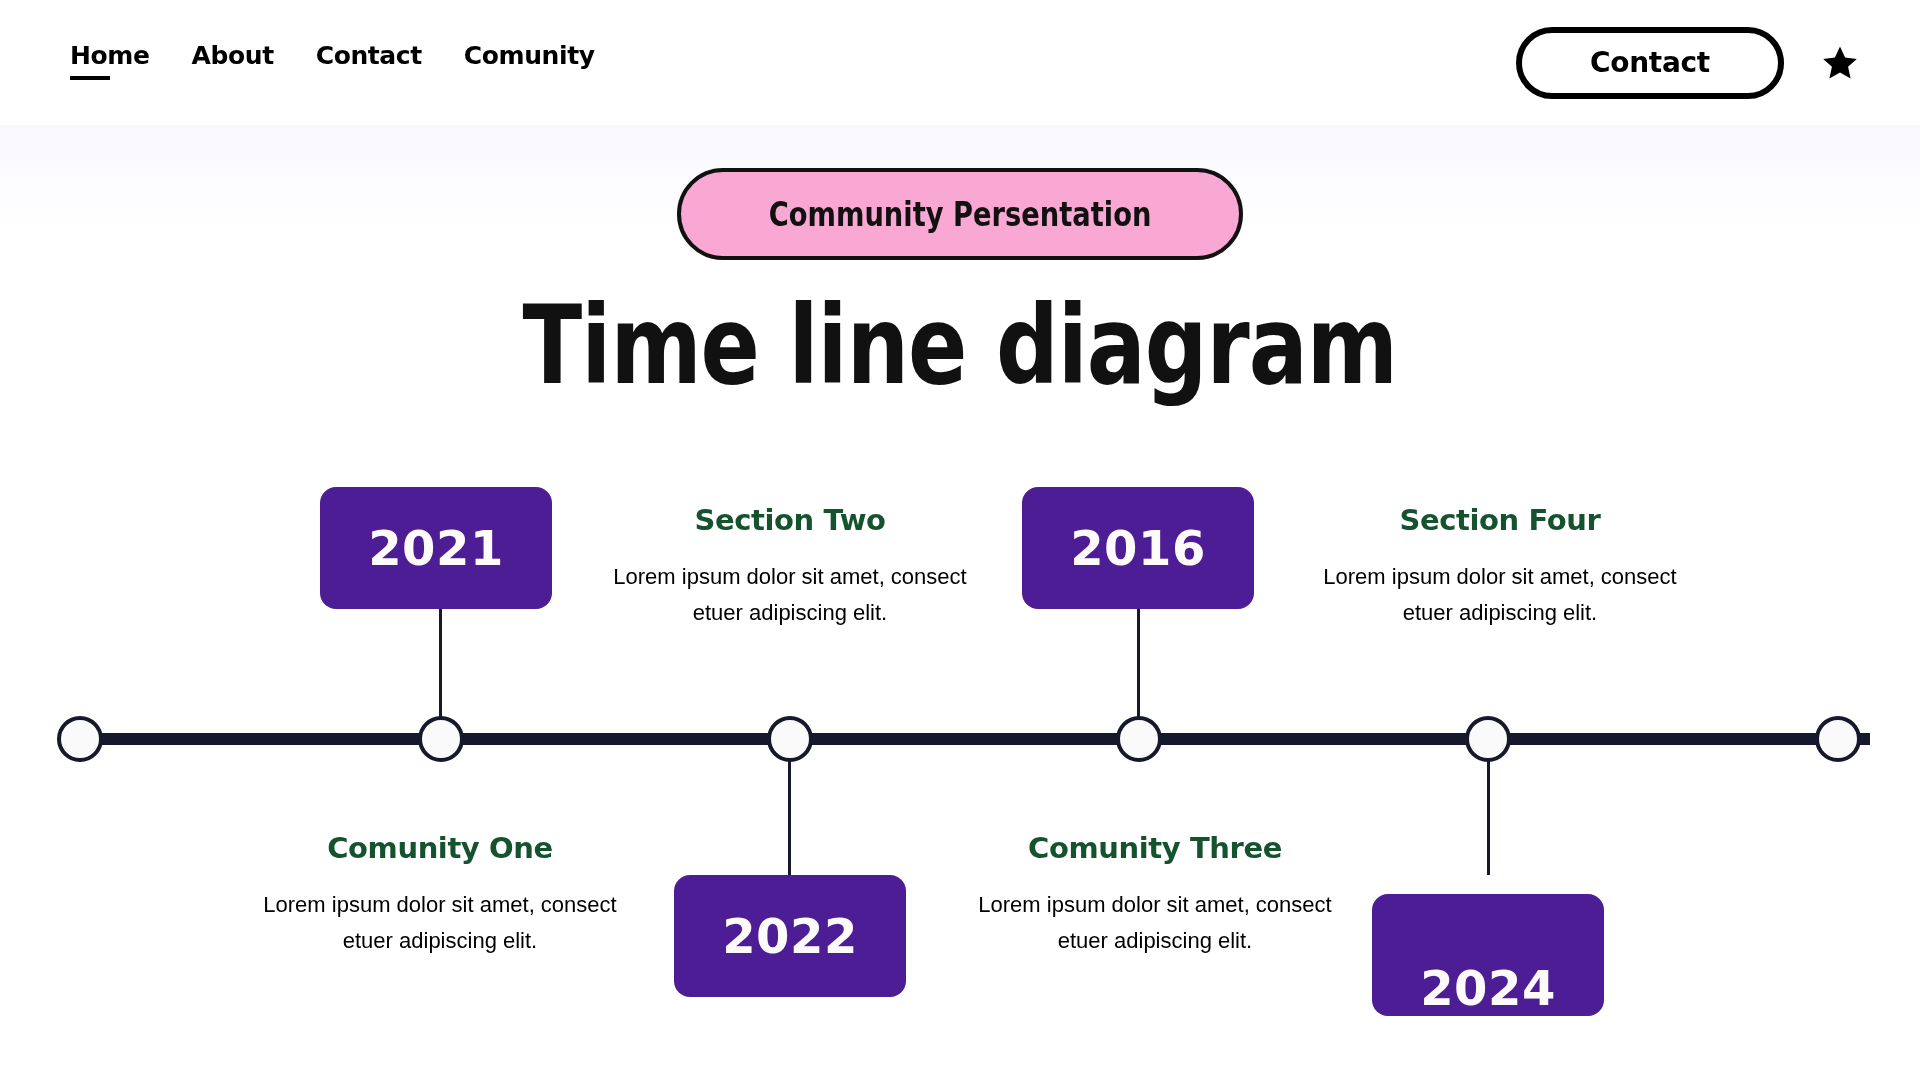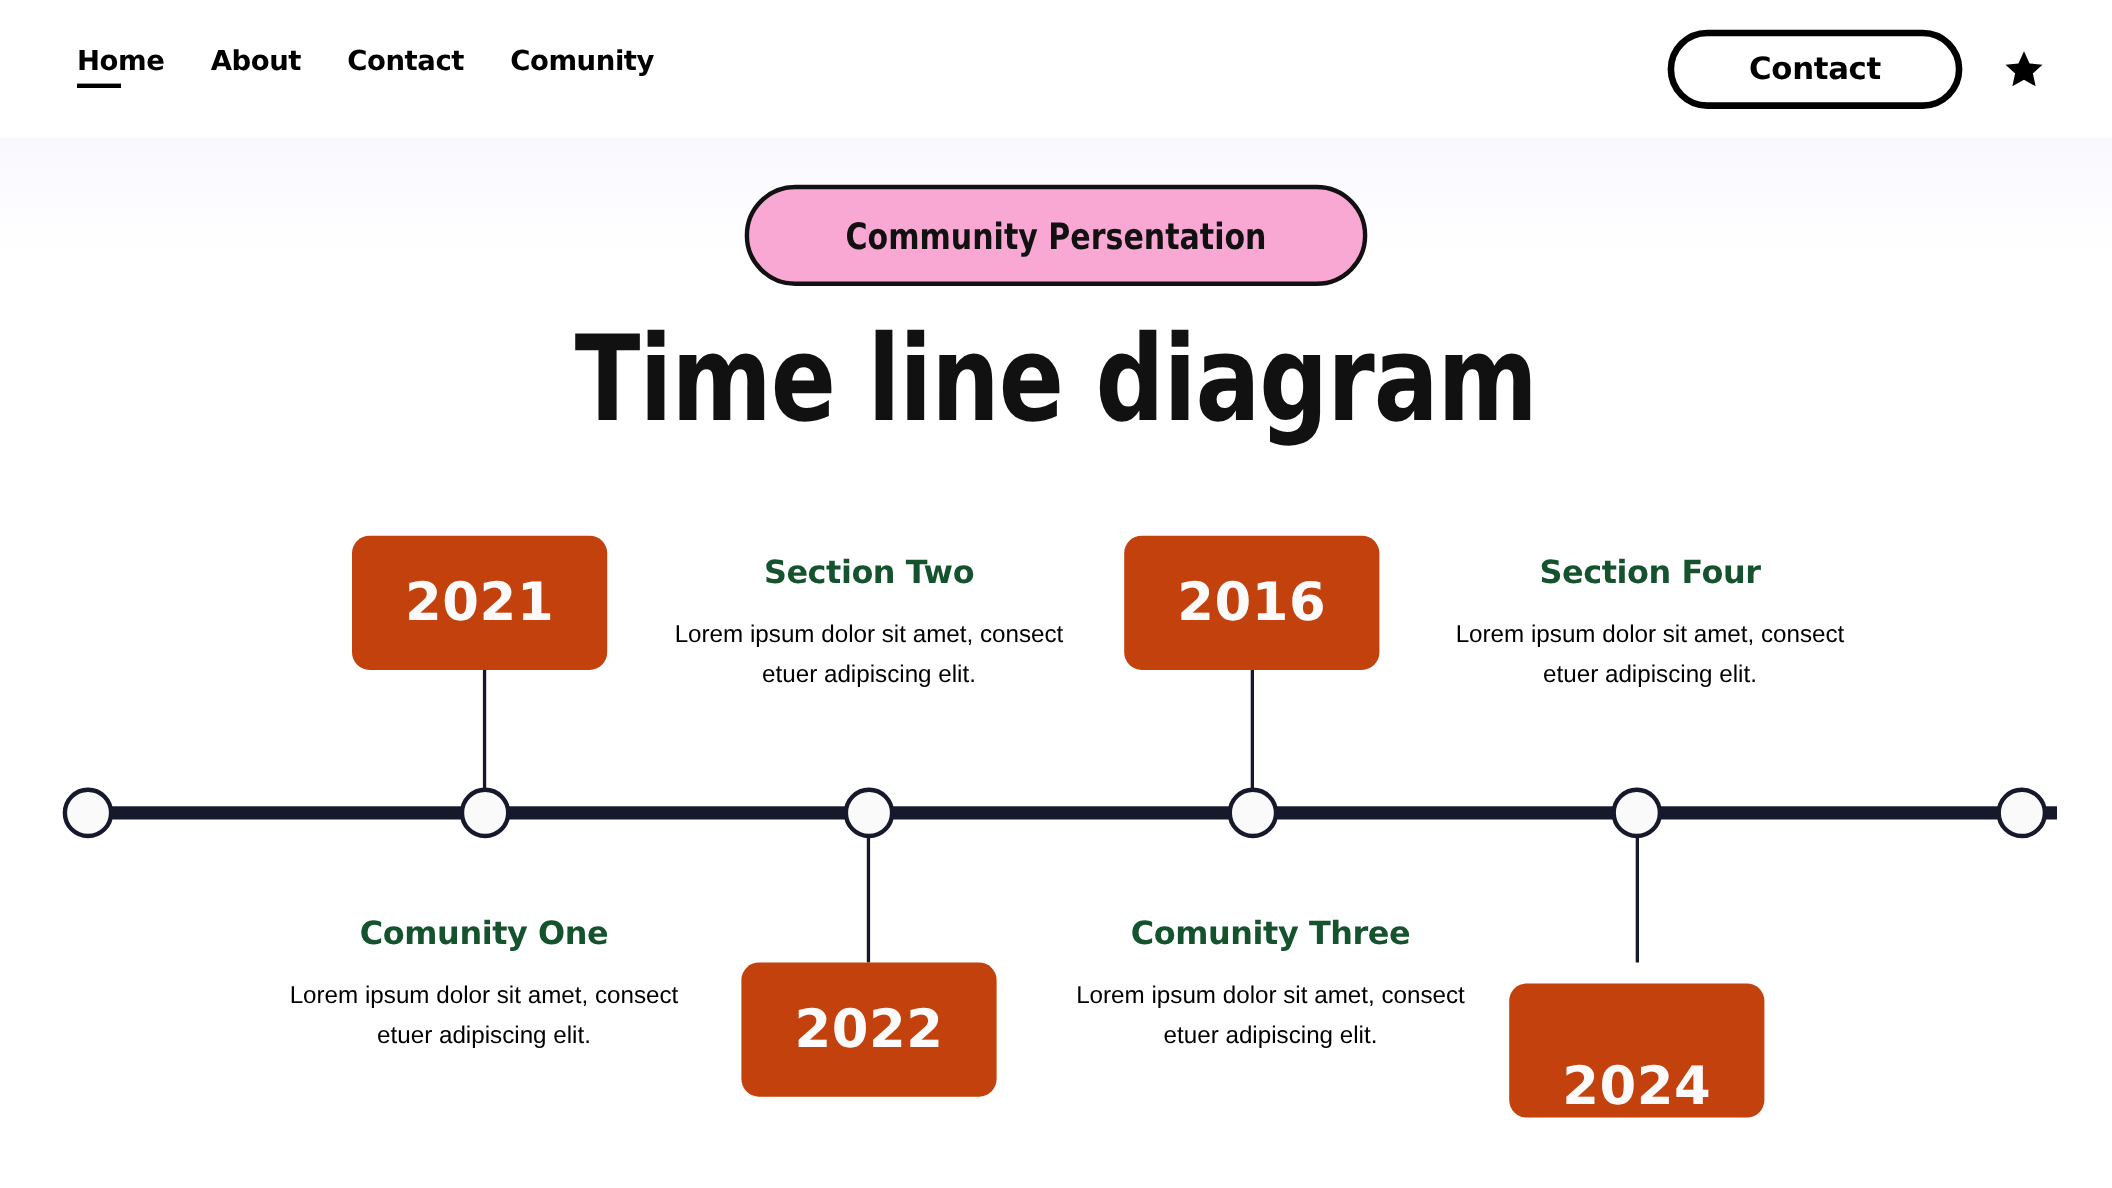--- a/index.html
+++ b/index.html
@@ -182,21 +182,21 @@
     width: 3px;
     background: #16182c;
     z-index: 3;
   }
 
   .year-chip {
     position: absolute;
     width: 232px;
     height: 122px;
     border-radius: 16px;
-    background: #c2410c;
+    background: #4c1d95;
     display: flex;
     align-items: center;
     justify-content: center;
     z-index: 3;
   }
 
   .year-chip span {
     font-family: "DejaVu Sans", sans-serif;
     font-size: 48px;
     font-weight: 700;

